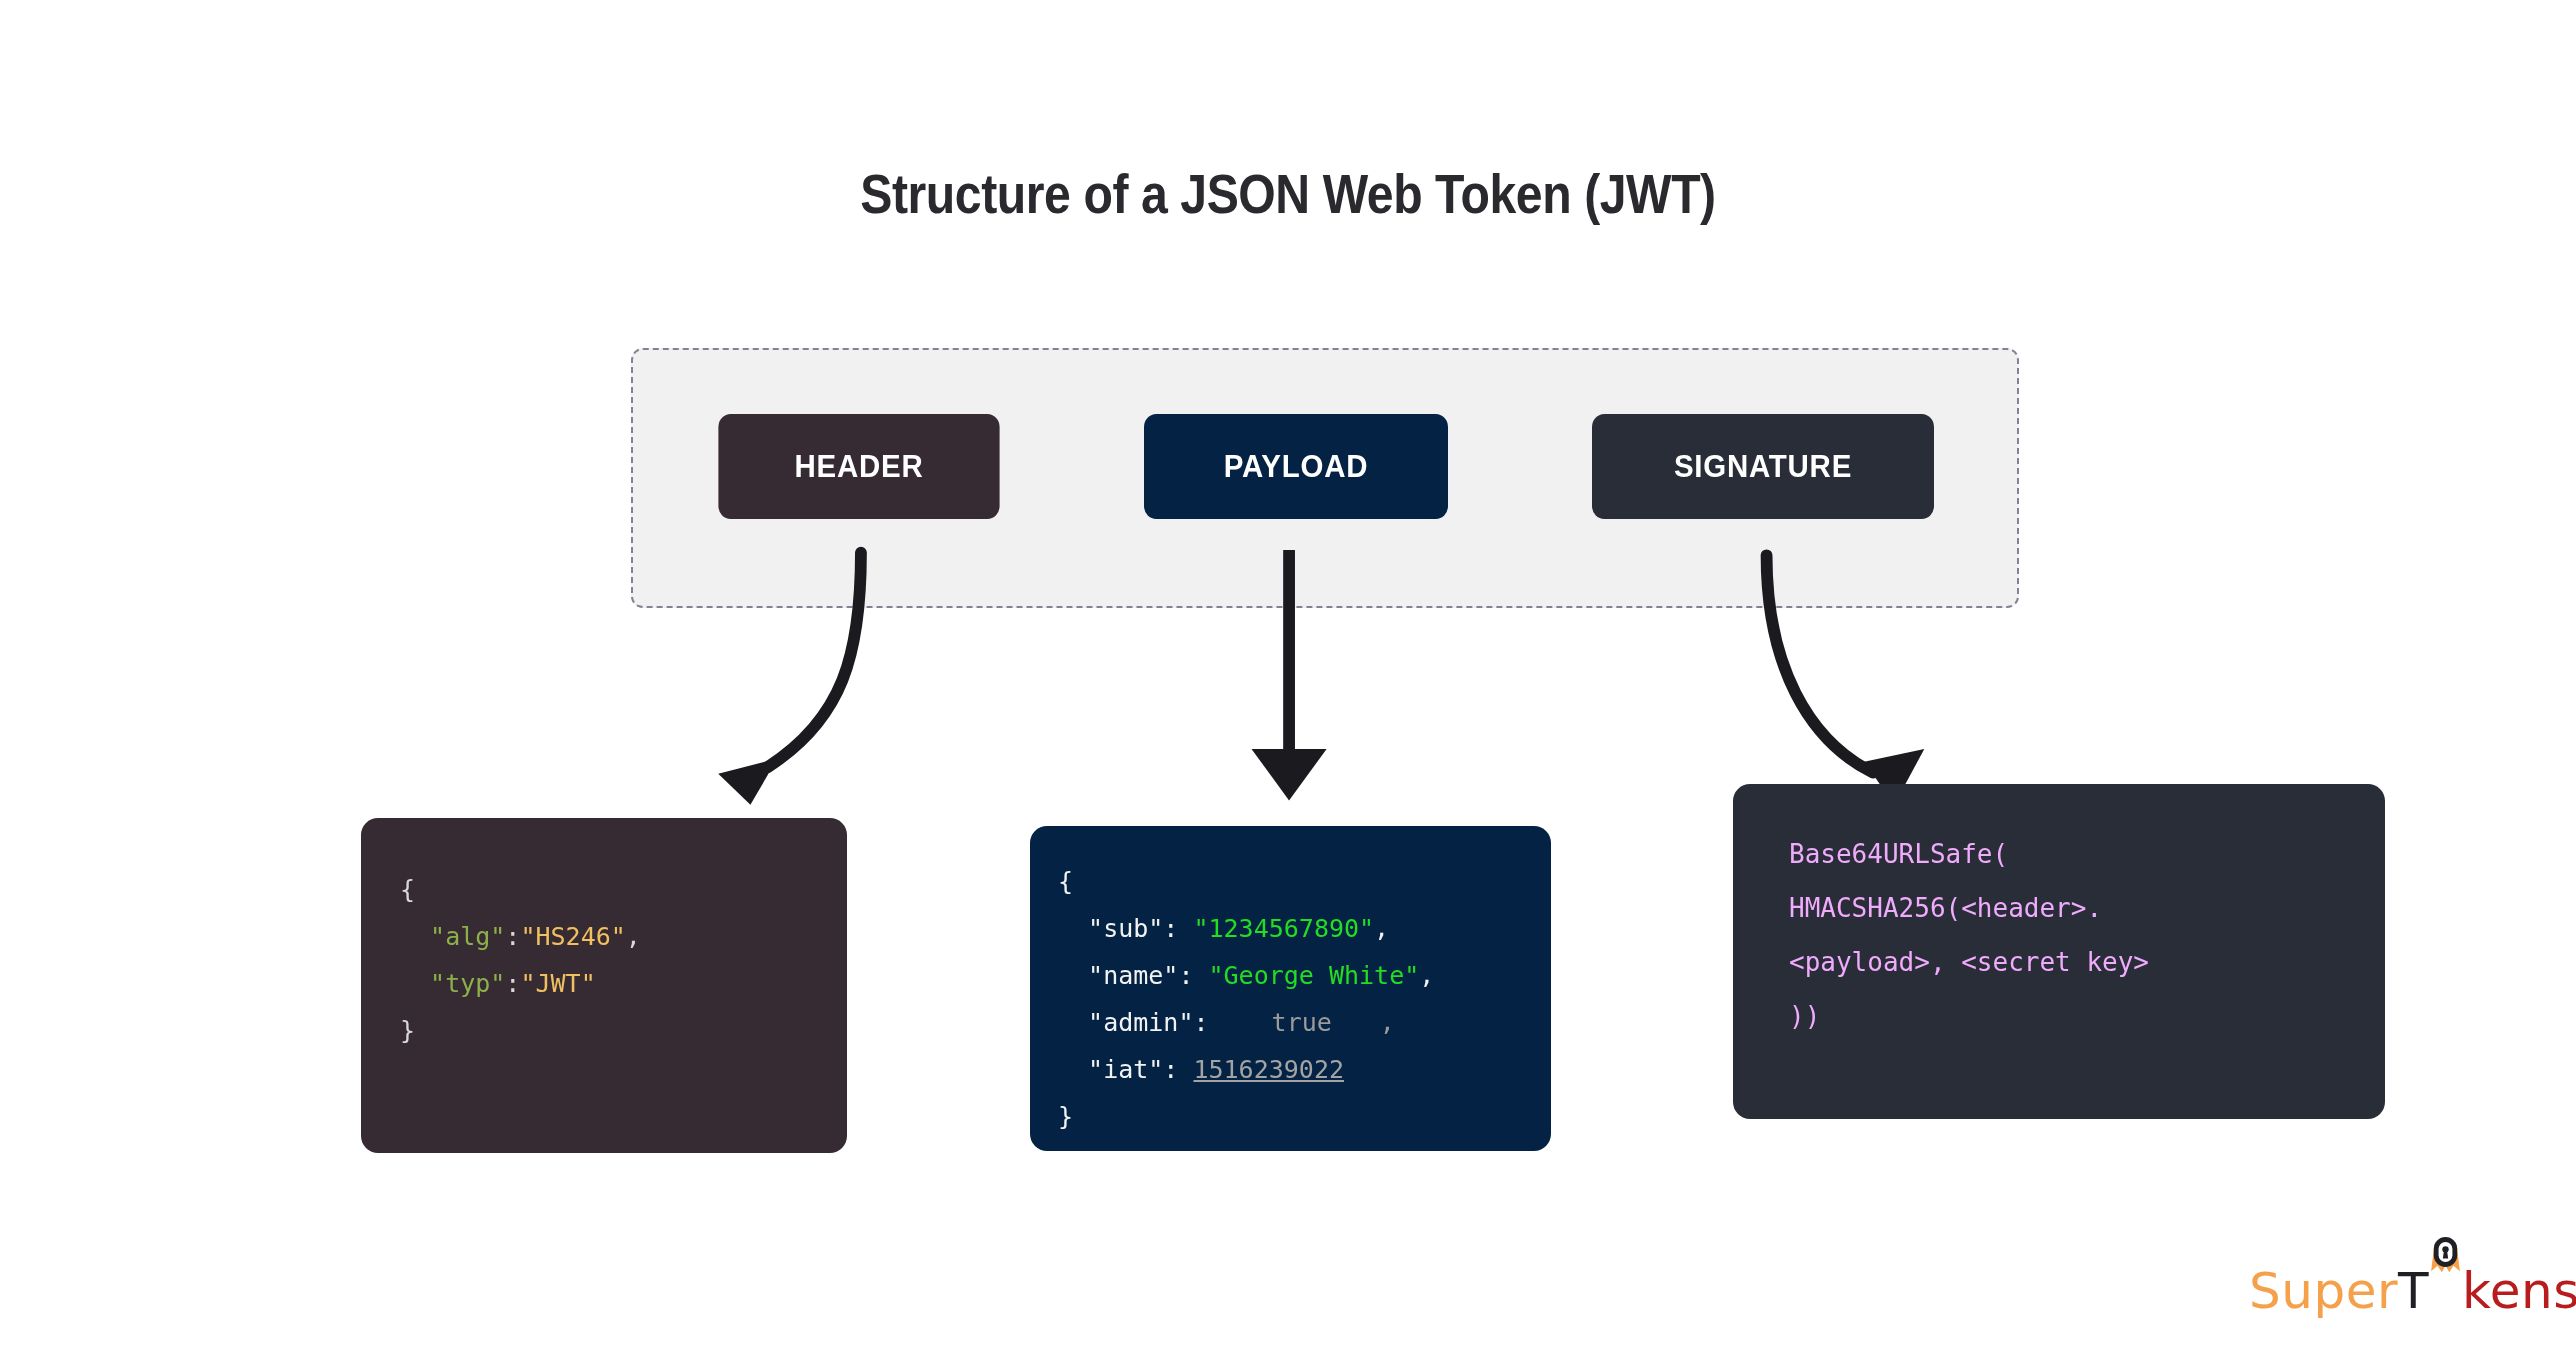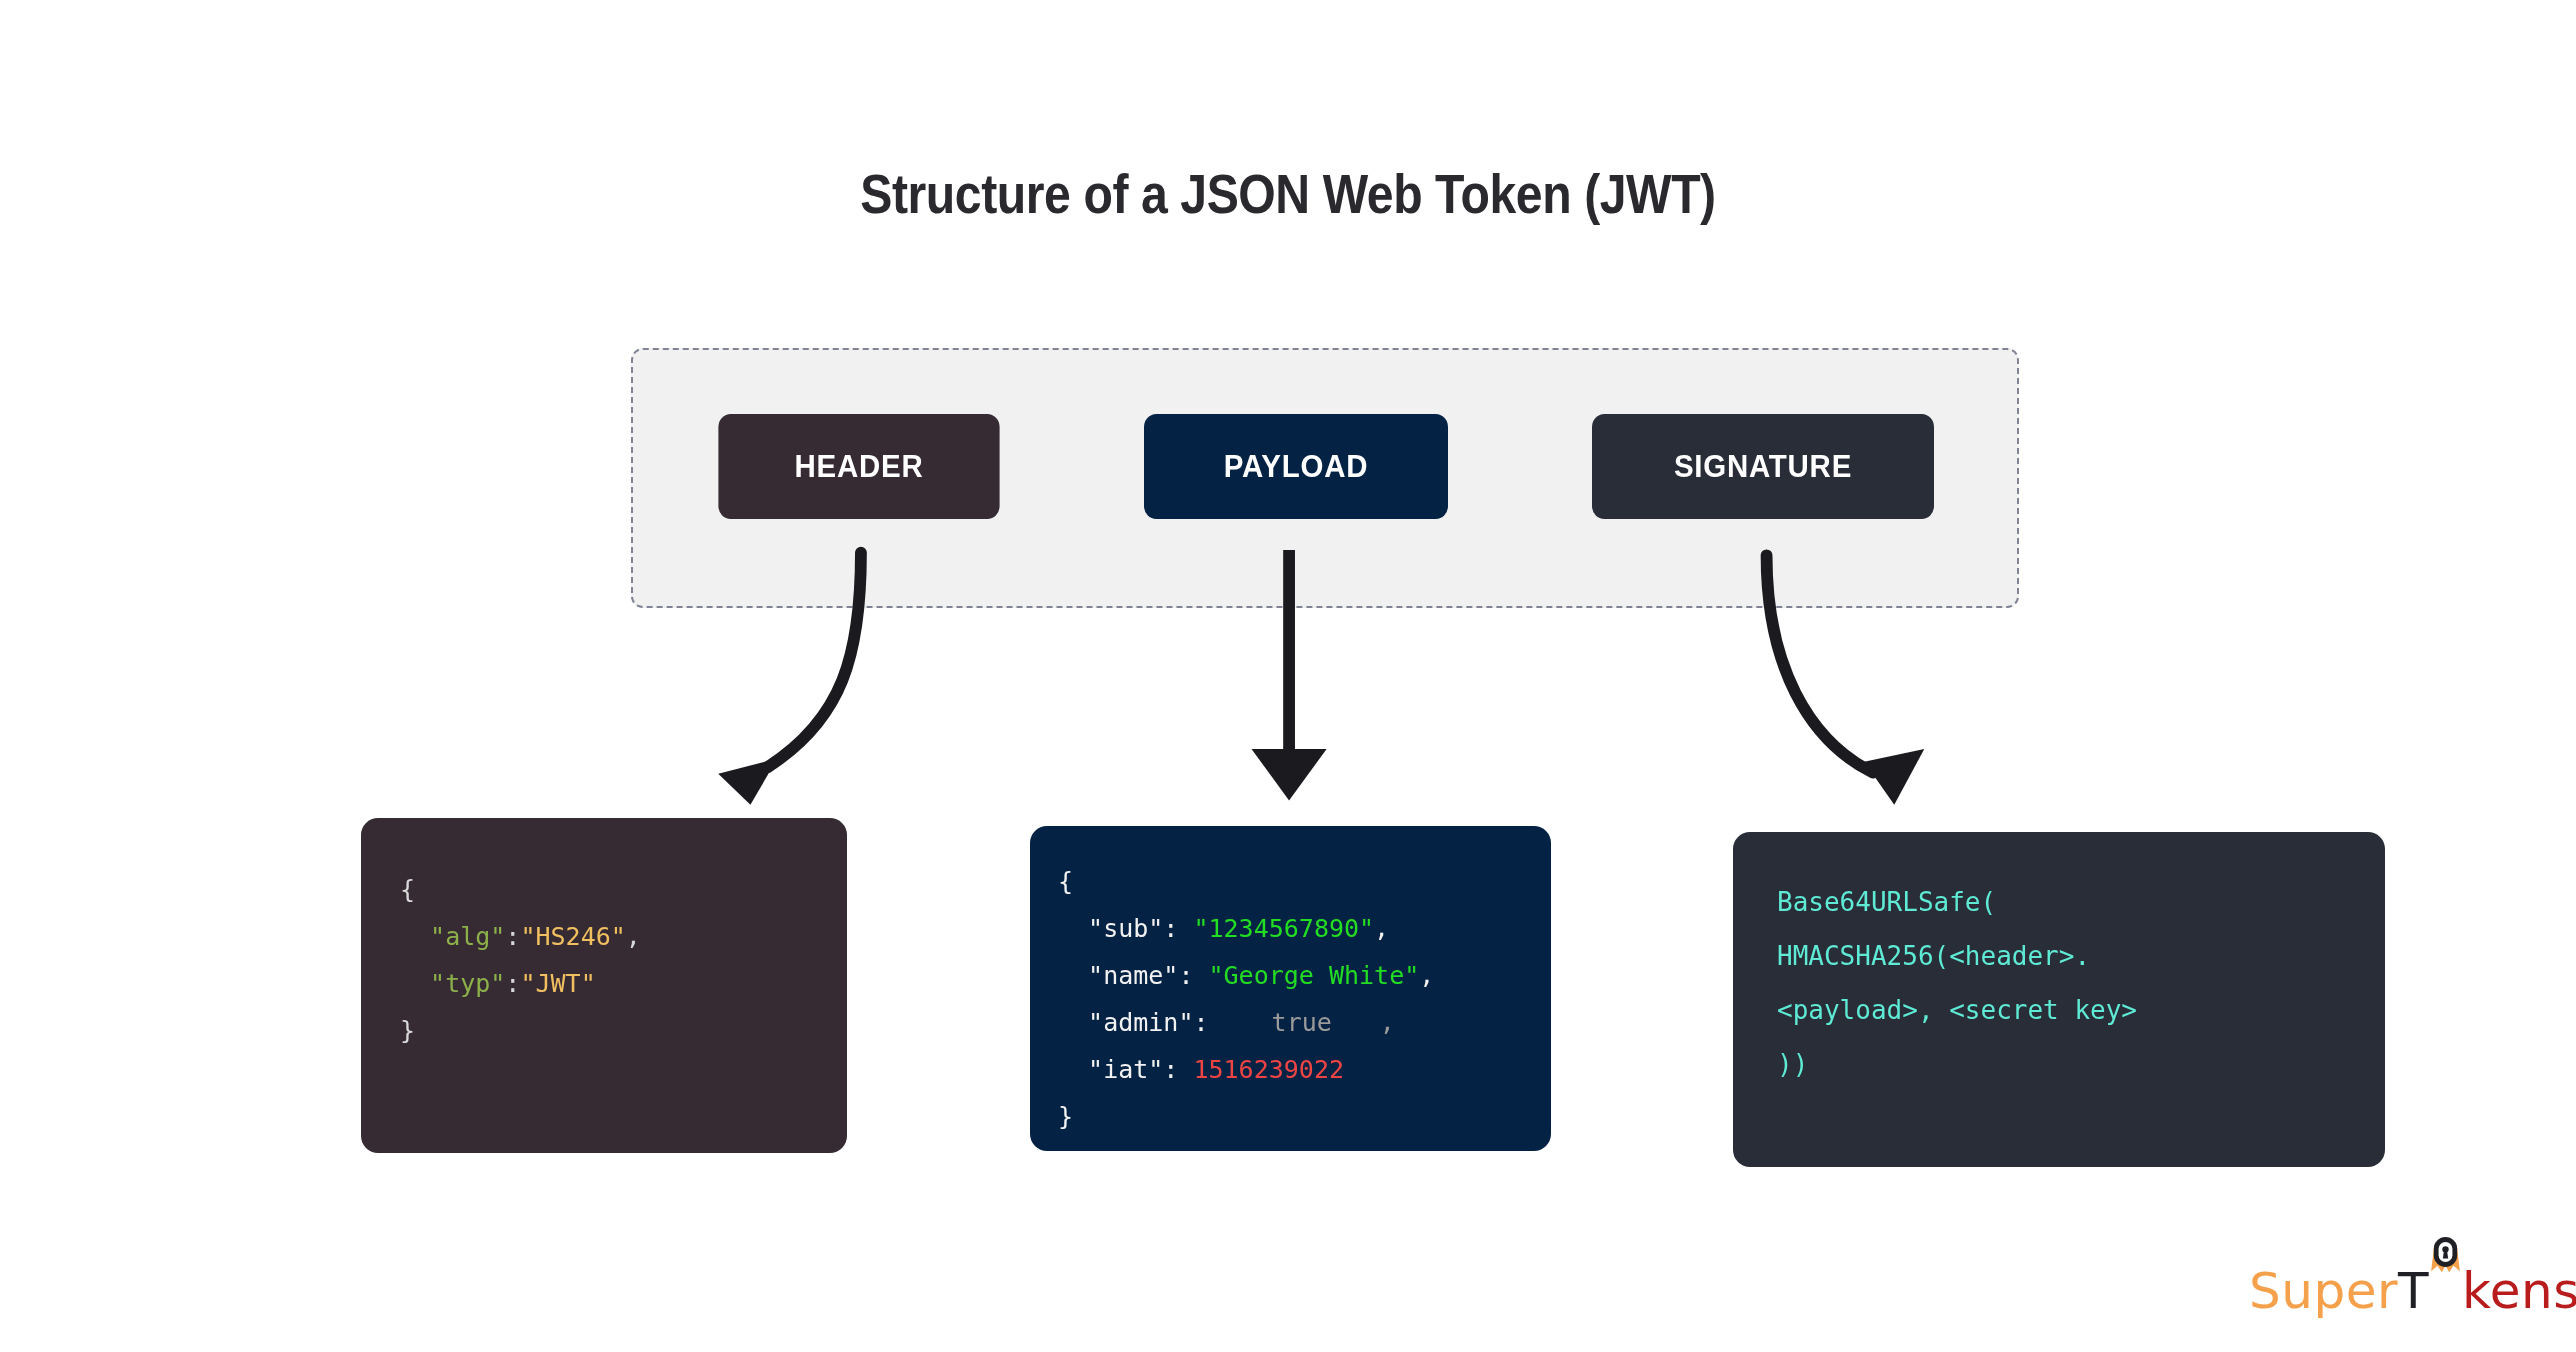--- a/index.html
+++ b/index.html
@@ -93,36 +93,36 @@
     background: #372b33;
     padding: 48px 0 0 39px;
   }
   #card-payload {
     left: 1030px; top: 826px;
     width: 521px; height: 325px;
     background: #042344;
     padding: 32px 0 0 28px;
   }
   #card-signature {
-    left: 1733px; top: 832px;
+    left: 1733px; top: 784px;
     width: 652px; height: 335px;
     background: #282d38;
-    padding: 43px 0 0 44px;
-    color: #5eead4;
+    padding: 43px 0 0 56px;
+    color: #f0abfc;
     line-height: 54px;
     font-size: 26px;
   }
 
   .tok-punc  { color: #d8d8d8; }
   .tok-key-g { color: #8cb04a; }
   .tok-val-y { color: #f0c060; }
   .tok-key-w { color: #f2f2f2; }
   .tok-str-g { color: #22dd22; }
   .tok-bool  { color: #9a9a9a; margin-left: 48px; }
-  .tok-num   { color: #ef4444; }
+  .tok-num   { color: #a3a3a3; text-decoration: underline; }
 
   
   #brand-logo {
     position: absolute;
     left: 2222px;
     top: 1262px;
     height: 52px;
     display: flex;
     align-items: baseline;
     font-family: "DejaVu Sans", sans-serif;

